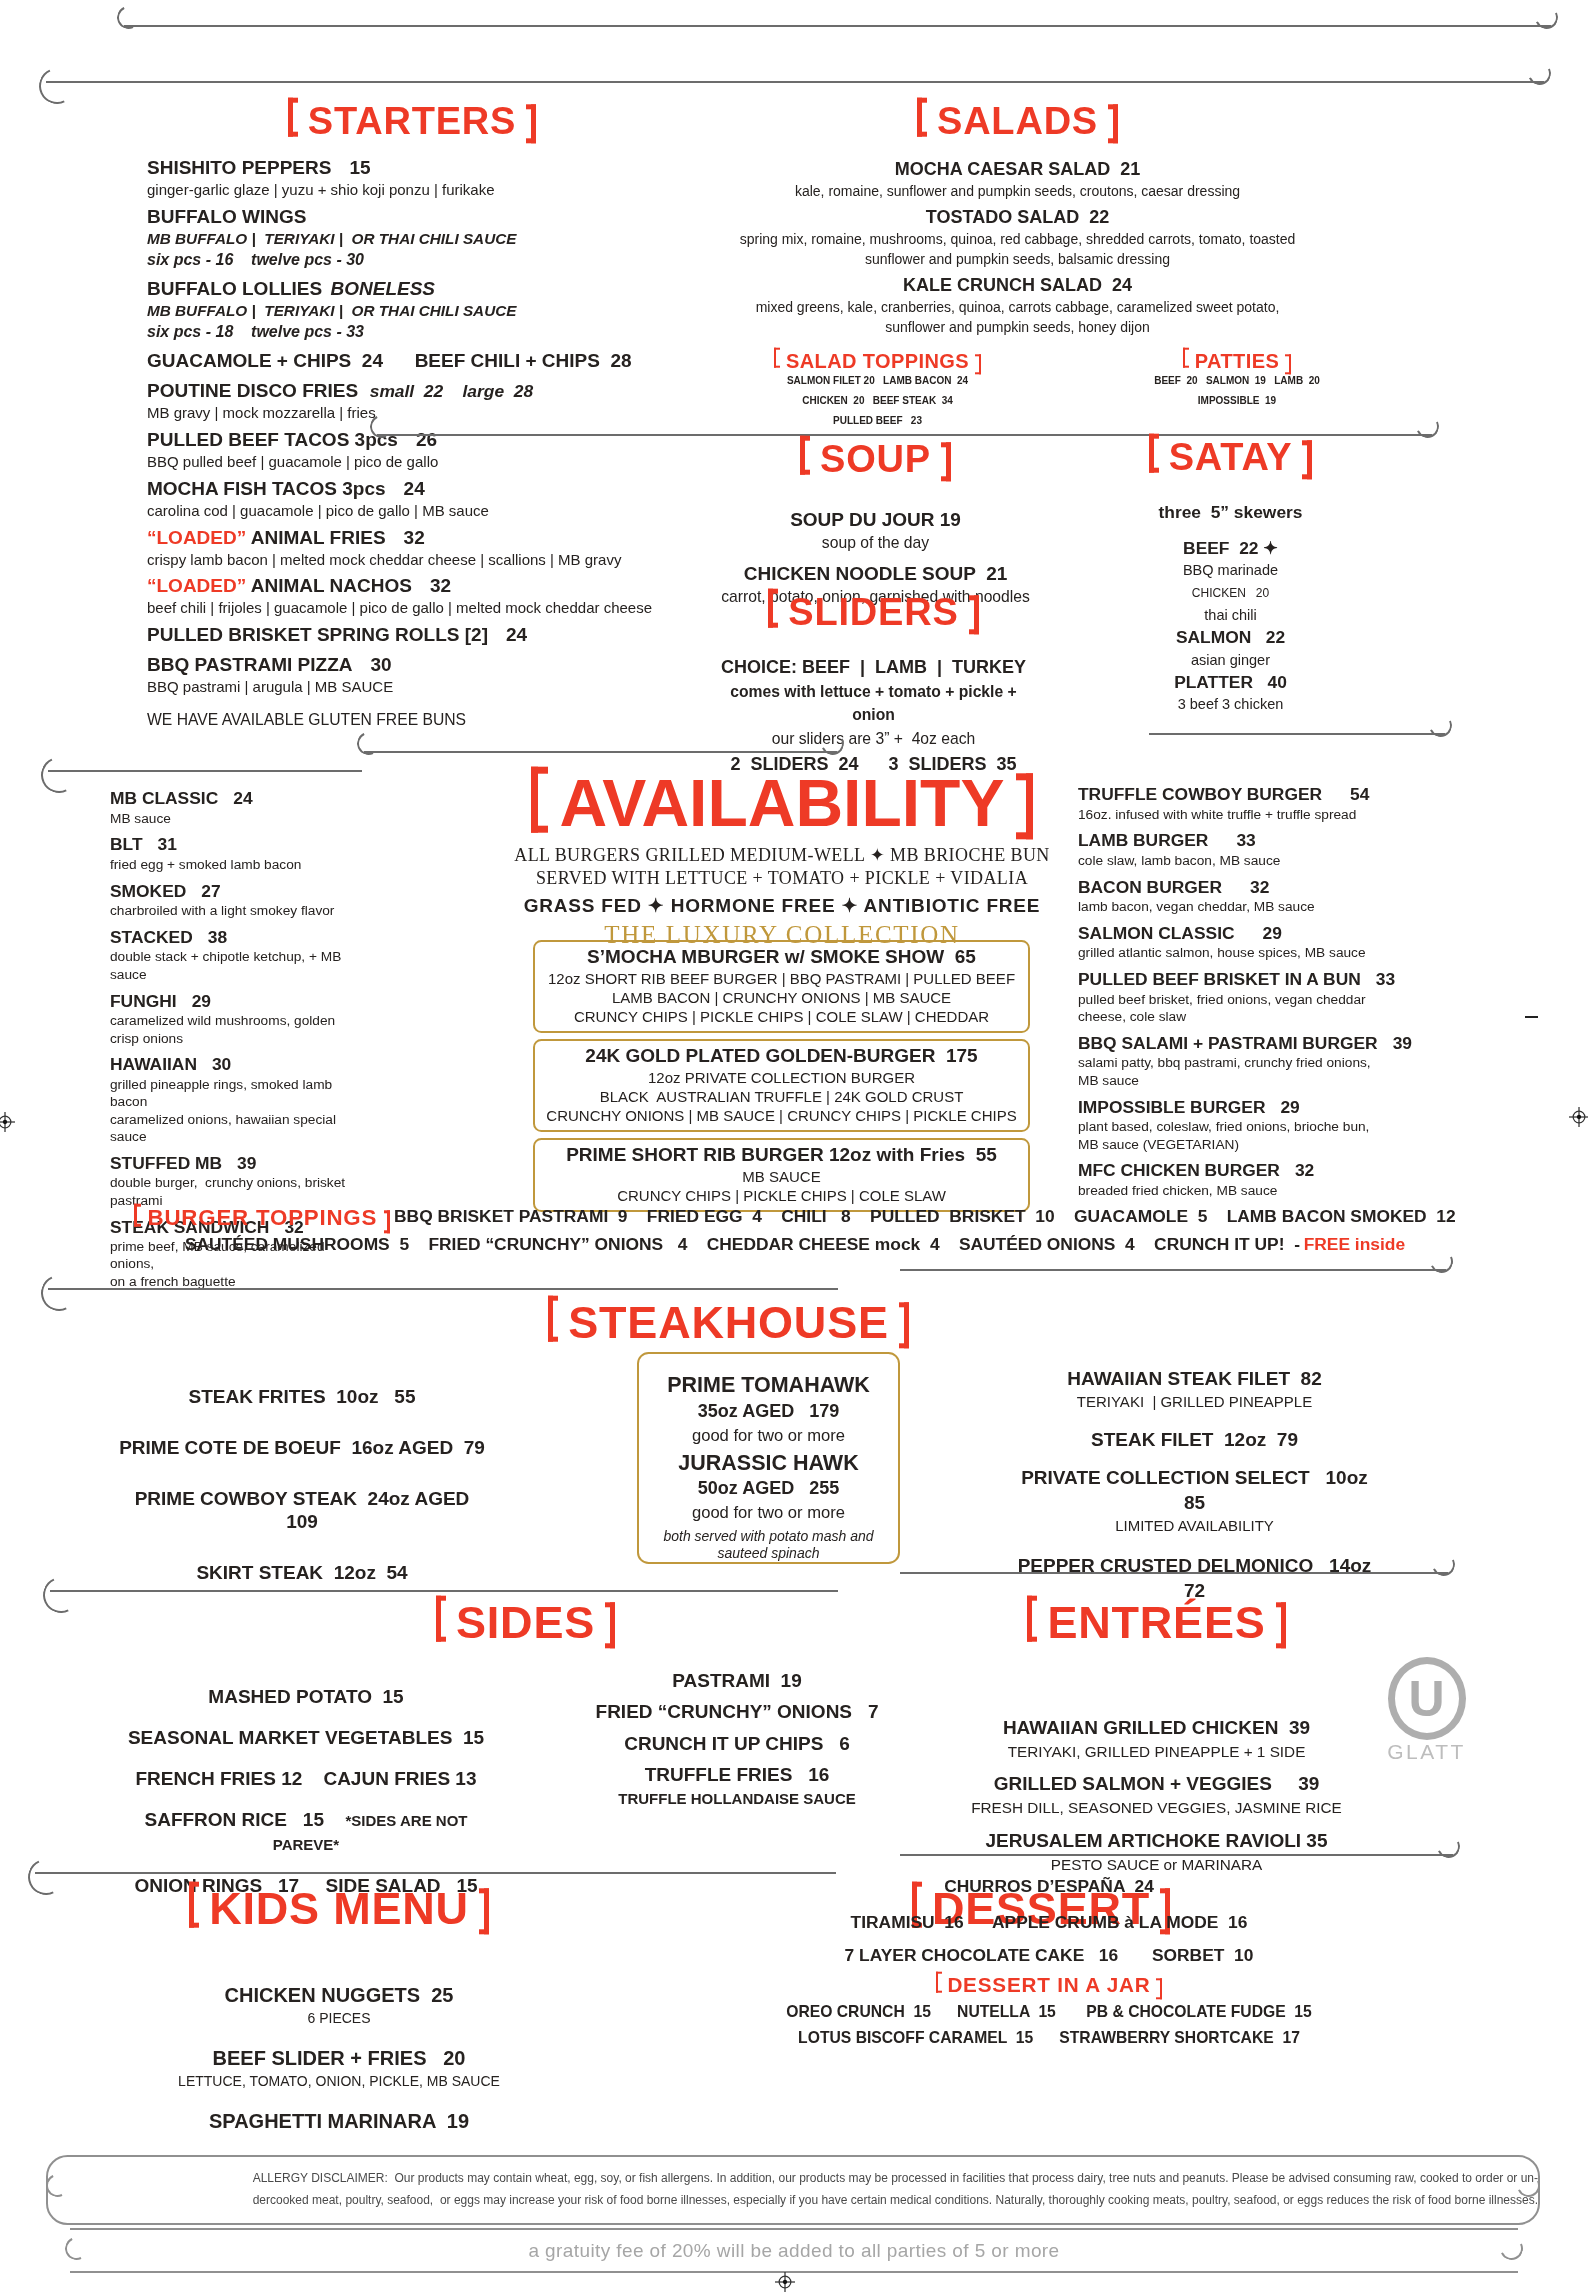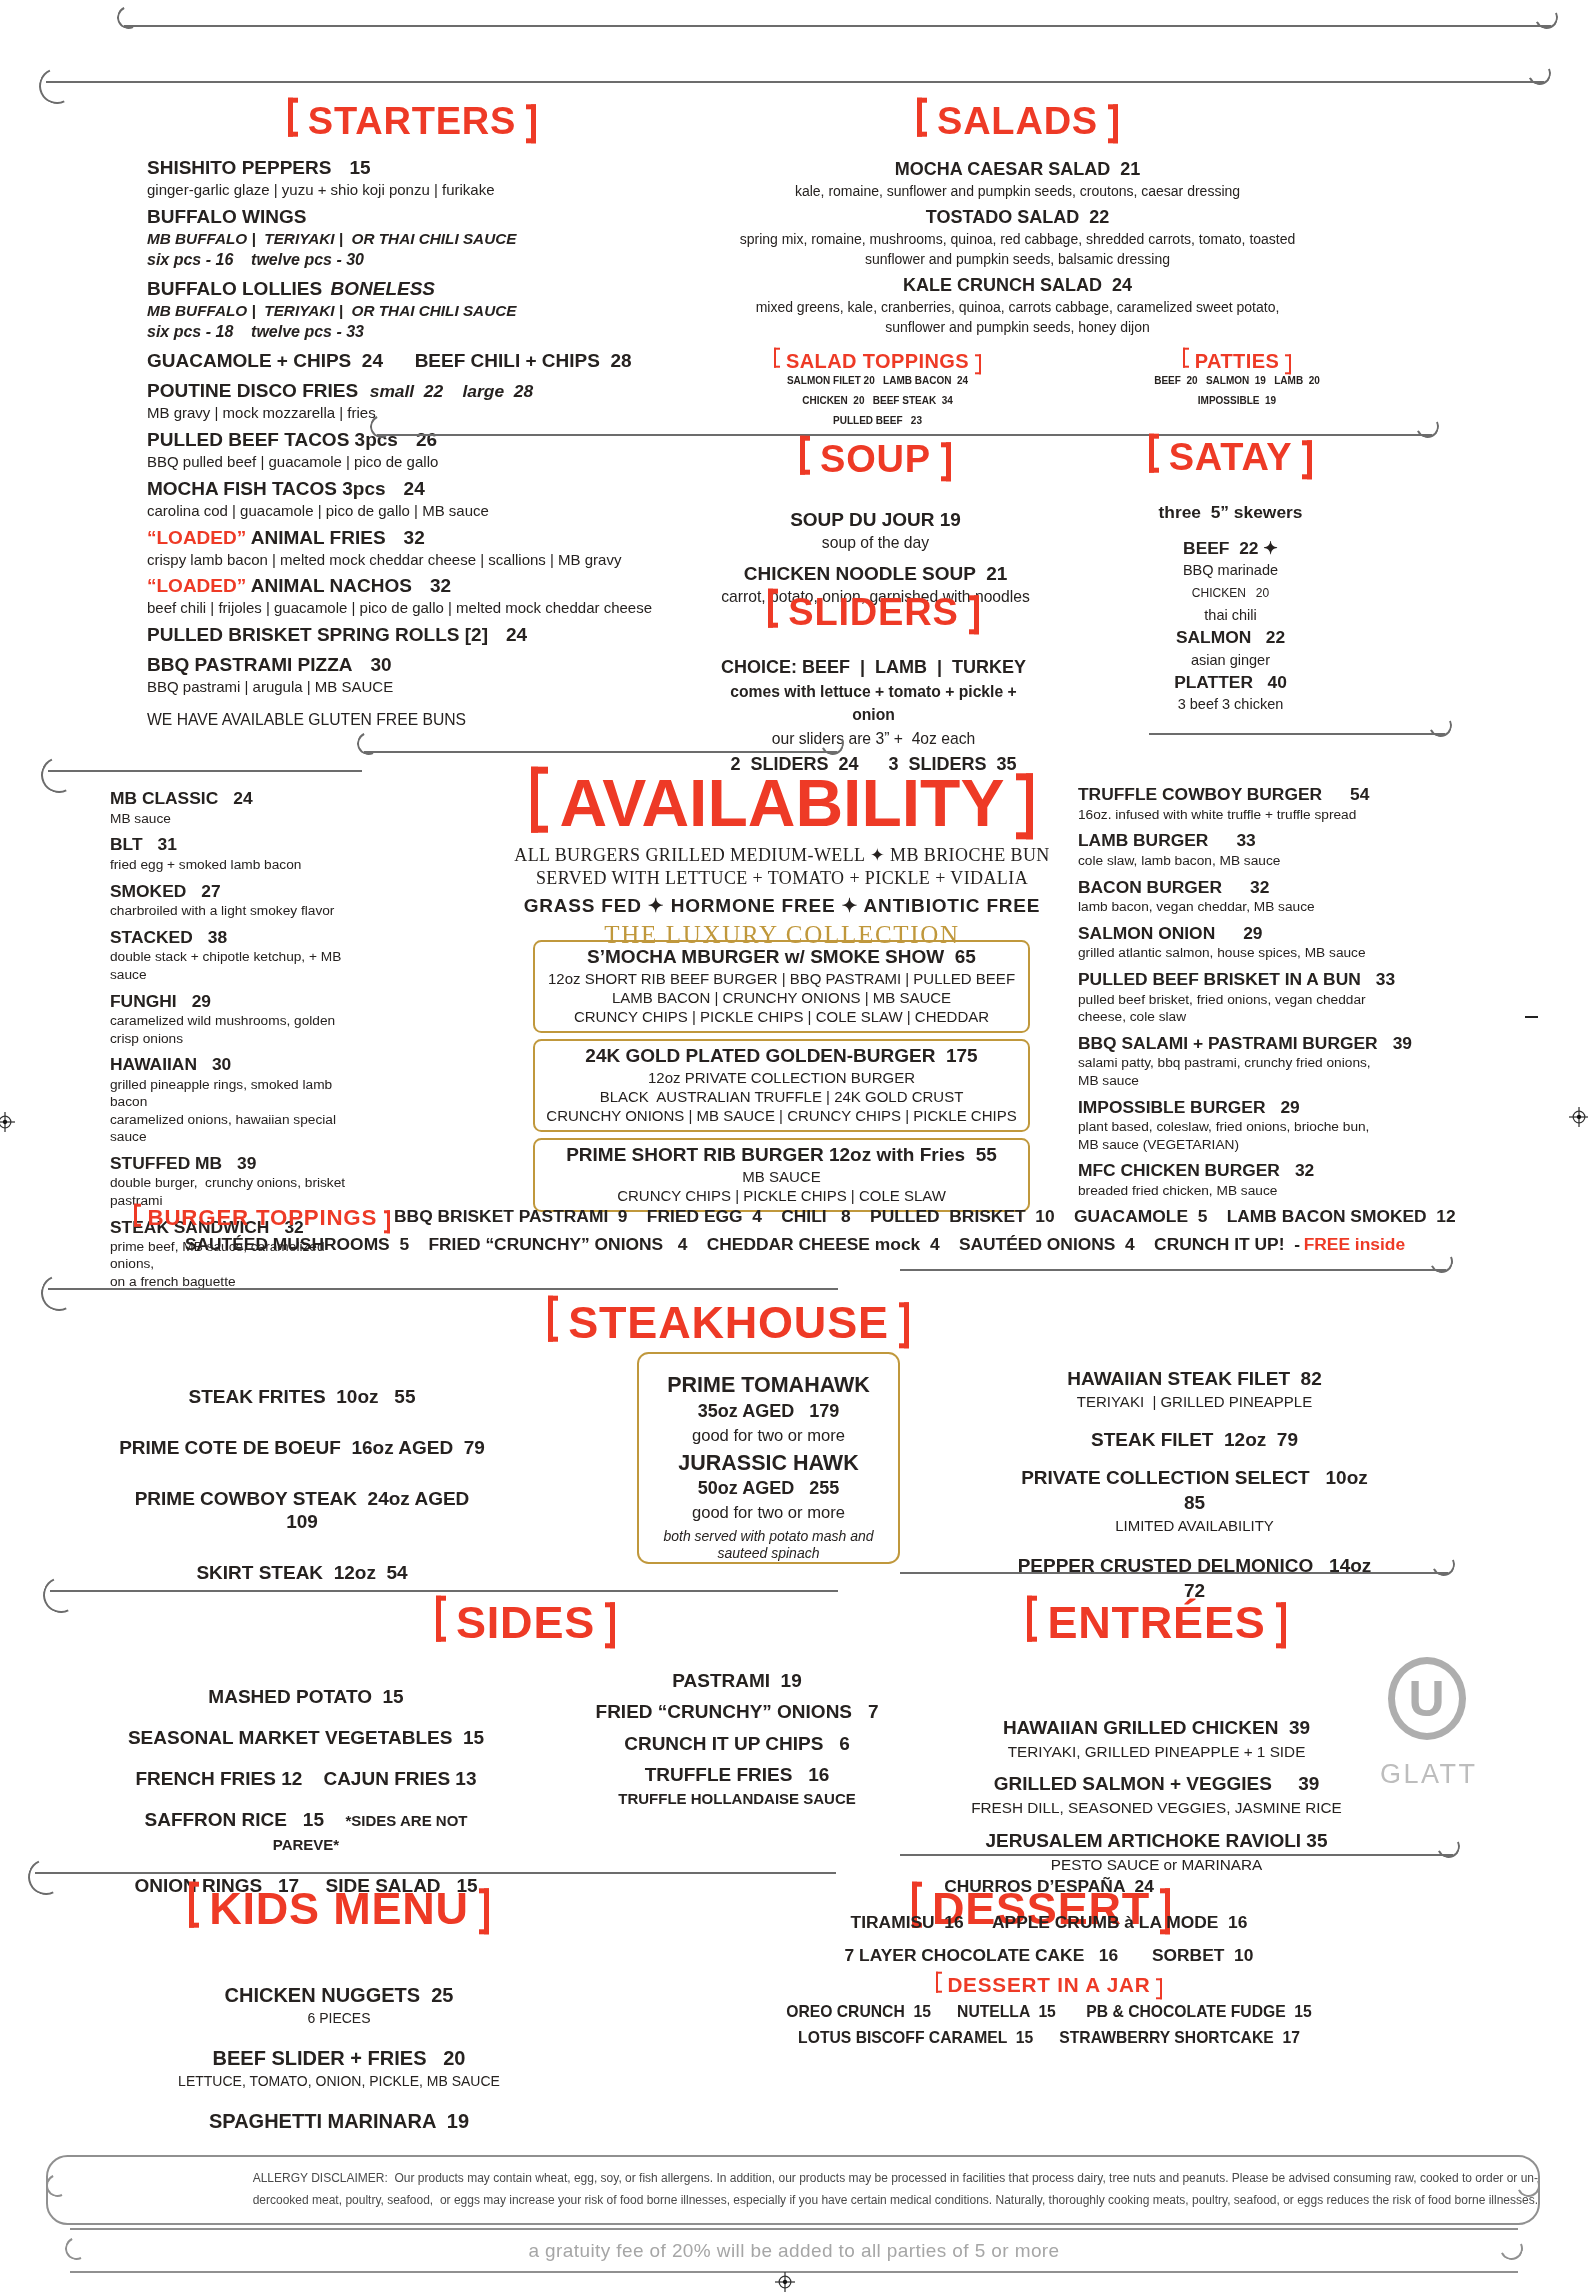--- a/index.html
+++ b/index.html
@@ -70,21 +70,21 @@
 .srd{font-size:15px;line-height:21.5px}
 
 .siderow{font-size:19px;font-weight:bold;line-height:23px;margin-bottom:18px}
 .siderow .bsm{font-size:15px;margin-left:21.5px;font-weight:bold}
 .c2 .siderow{margin-bottom:8.3px}
 .smallrow{font-size:15px;font-weight:bold;line-height:20px}
 .en{font-size:19px;font-weight:bold;line-height:25px}
 .ed{font-size:15.3px;line-height:23px;margin-bottom:8.3px}
 .glatt{position:absolute;text-align:center;color:#aeaeae}
 .gcirc{width:78px;height:83px;border:7.4px solid #aeaeae;border-radius:50%;margin:0 auto;font-size:50px;font-weight:bold;line-height:70px}
-.glabel{font-size:27px;letter-spacing:2.5px;margin-top:19px;color:#bdbdbd}
+.glabel{font-size:21px;letter-spacing:2.5px;margin-top:0;color:#bdbdbd}
 
 .kn{font-size:20px;font-weight:bold;line-height:25px}
 .kd{font-size:14px;line-height:20px}
 .dr{font-size:17.4px;font-weight:bold;line-height:23px;margin-top:11.6px}
 .djr{font-size:15.7px;font-weight:bold;line-height:21.5px;margin-top:5px}
 
 .sl{position:absolute;border-top:2.1px solid var(--line)}
 .curl{position:absolute;width:23px;height:23px;border:2.1px solid var(--line);border-radius:50%;border-bottom-color:transparent;border-left-color:transparent}
 .curl.cl{left:-6.6px;top:-21.5px;transform:rotate(-160deg)}
 .curl.cr{right:-6.6px;top:-21.5px;transform:rotate(110deg)}
@@ -359,21 +359,21 @@
       </div>
     <div class="it">
         <div><span class="n" data-bind="mochaburgers.right.1.n">LAMB BURGER</span><span class="n pr" style="margin-left:28px" data-bind="mochaburgers.right.1.p">33</span></div>
         <div class="d" data-bind="mochaburgers.right.1.d">cole slaw, lamb bacon, MB sauce</div>
       </div>
     <div class="it">
         <div><span class="n" data-bind="mochaburgers.right.2.n">BACON BURGER</span><span class="n pr" style="margin-left:28px" data-bind="mochaburgers.right.2.p">32</span></div>
         <div class="d" data-bind="mochaburgers.right.2.d">lamb bacon, vegan cheddar, MB sauce</div>
       </div>
     <div class="it">
-        <div><span class="n" data-bind="mochaburgers.right.3.n">SALMON ONION</span><span class="n pr" style="margin-left:28px" data-bind="mochaburgers.right.3.p">29</span></div>
+        <div><span class="n" data-bind="mochaburgers.right.3.n">SALMON CLASSIC</span><span class="n pr" style="margin-left:28px" data-bind="mochaburgers.right.3.p">29</span></div>
         <div class="d" data-bind="mochaburgers.right.3.d">grilled atlantic salmon, house spices, MB sauce</div>
       </div>
     <div class="it">
         <div><span class="n" data-bind="mochaburgers.right.4.n">PULLED BEEF BRISKET IN A BUN</span><span class="n pr" data-bind="mochaburgers.right.4.p">33</span></div>
         <div class="d" data-bind="mochaburgers.right.4.d">pulled beef brisket, fried onions, vegan cheddar</div>
         <div class="d" data-bind="mochaburgers.right.4.d2">cheese, cole slaw</div>
       </div>
     <div class="it">
         <div><span class="n" data-bind="mochaburgers.right.5.n">BBQ SALAMI + PASTRAMI BURGER</span><span class="n pr" data-bind="mochaburgers.right.5.p">39</span></div>
         <div class="d" data-bind="mochaburgers.right.5.d">salami patty, bbq pastrami, crunchy fried onions,</div>

